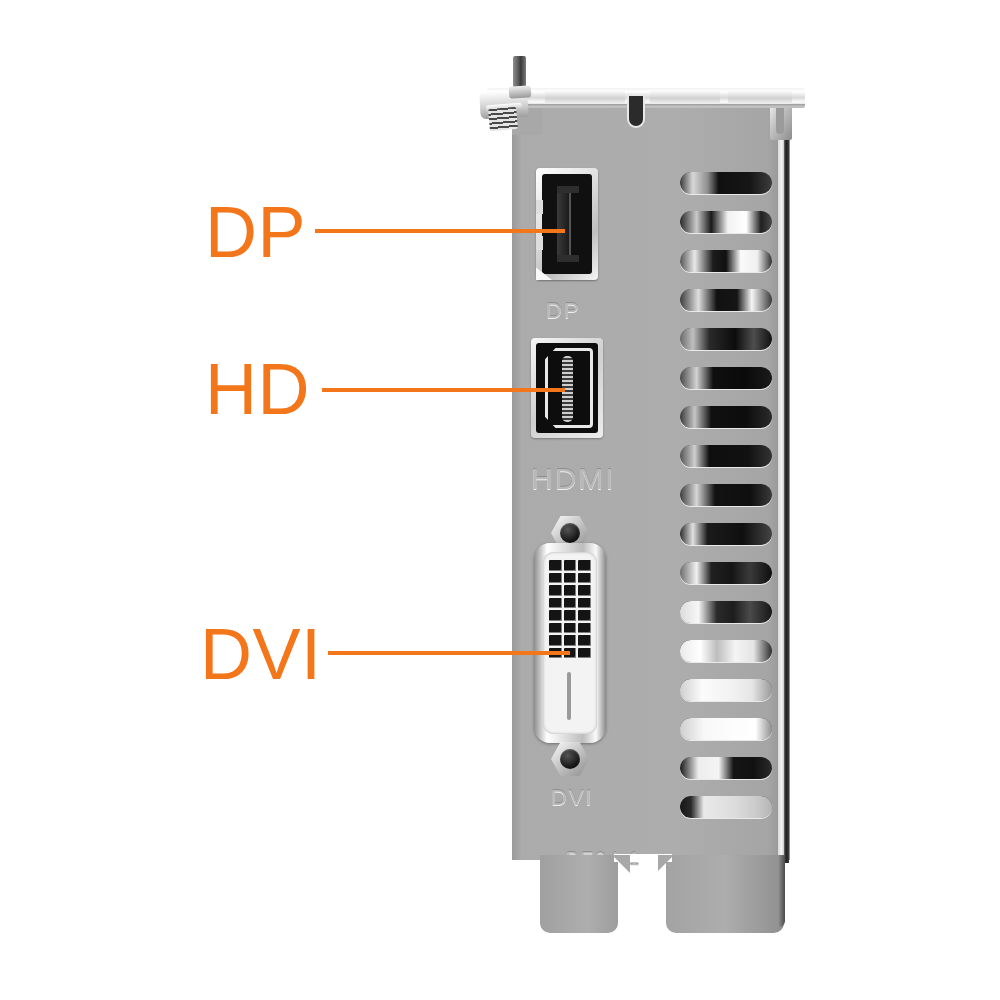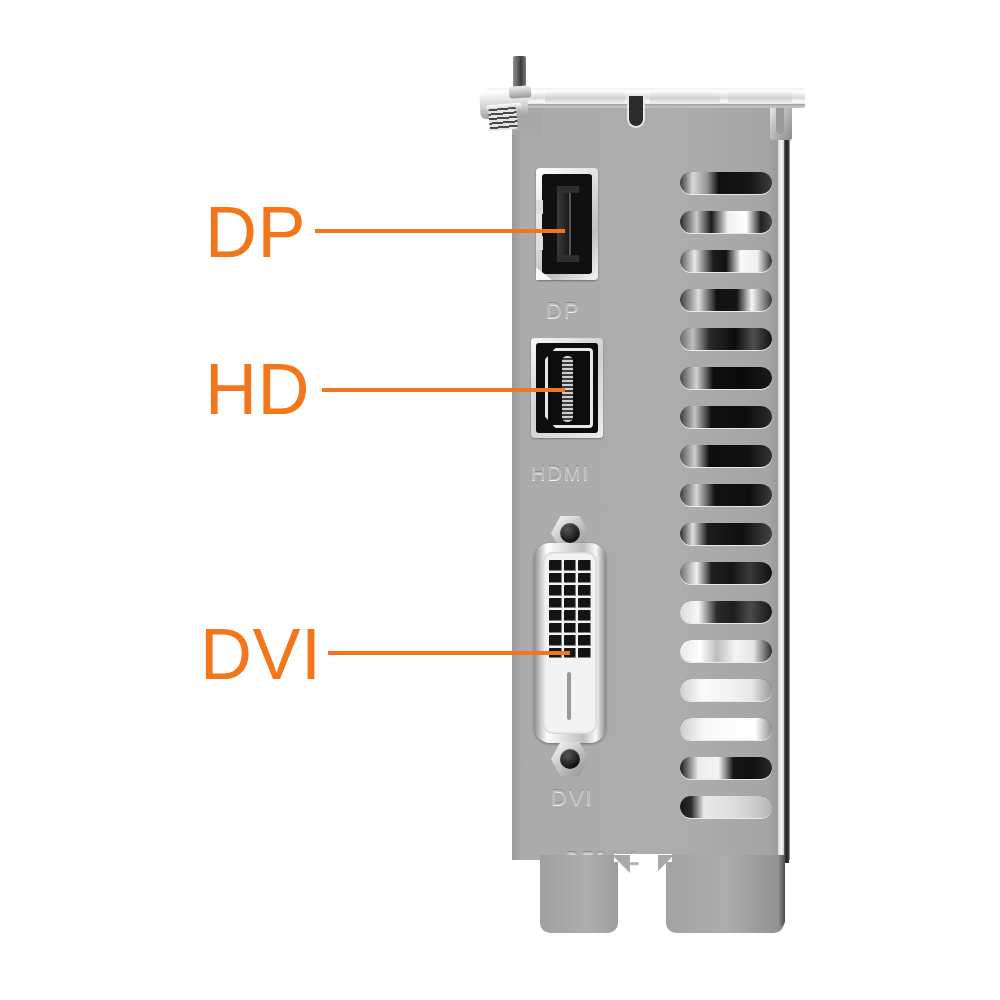--- a/index.html
+++ b/index.html
@@ -542,21 +542,21 @@
     <div class="dp-tongue-bot"></div>
     <div class="dp-notch-l"></div>
     <div class="dp-notch-l2"></div>
     <div class="dp-bevel-bl"></div>
     <div class="emboss" id="emboss-dp" style="left: 546px; top: 298px; font-size: 22px;">DP</div>
 
     <div class="hdmi-outer"></div>
     <div class="hdmi-inner"></div>
     <div class="hdmi-shell"></div>
     <div class="hdmi-pins"></div>
-    <div class="emboss" id="emboss-hdmi" style="left: 531px; top: 462px; font-size: 20px;">HDMI</div>
+    <div class="emboss" id="emboss-hdmi" style="left: 531px; top: 462px; font-size: 30px;">HDMI</div>
 
     <div class="dvi-screw dvi-screw-top"></div>
     <div class="dvi-screw-hole dvi-hole-top"></div>
     <div class="dvi-shell"></div>
     <div class="dvi-face"></div>
     <div class="dvi-pingrid" id="dvi-pins">
         <div class="dvi-pin"></div>
         <div class="dvi-pin"></div>
         <div class="dvi-pin"></div>
         <div class="dvi-pin"></div>

